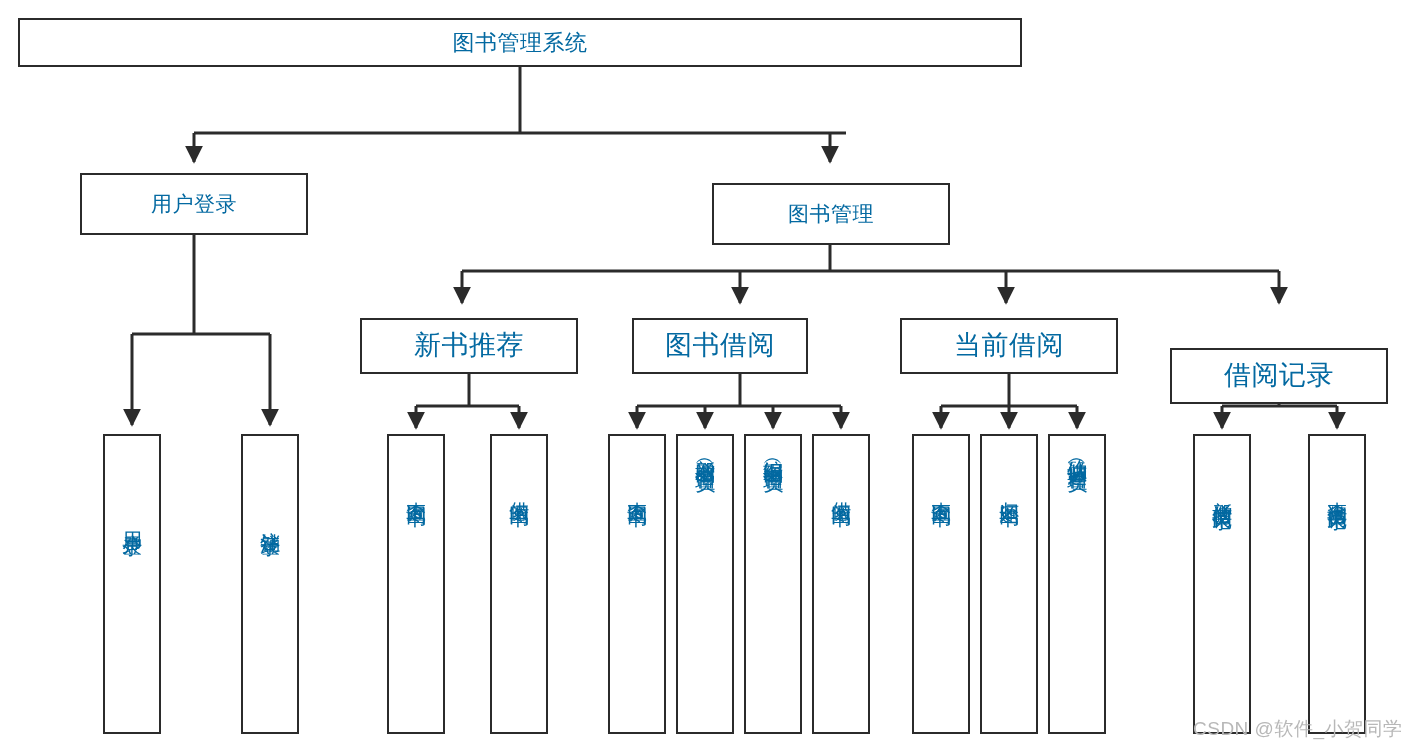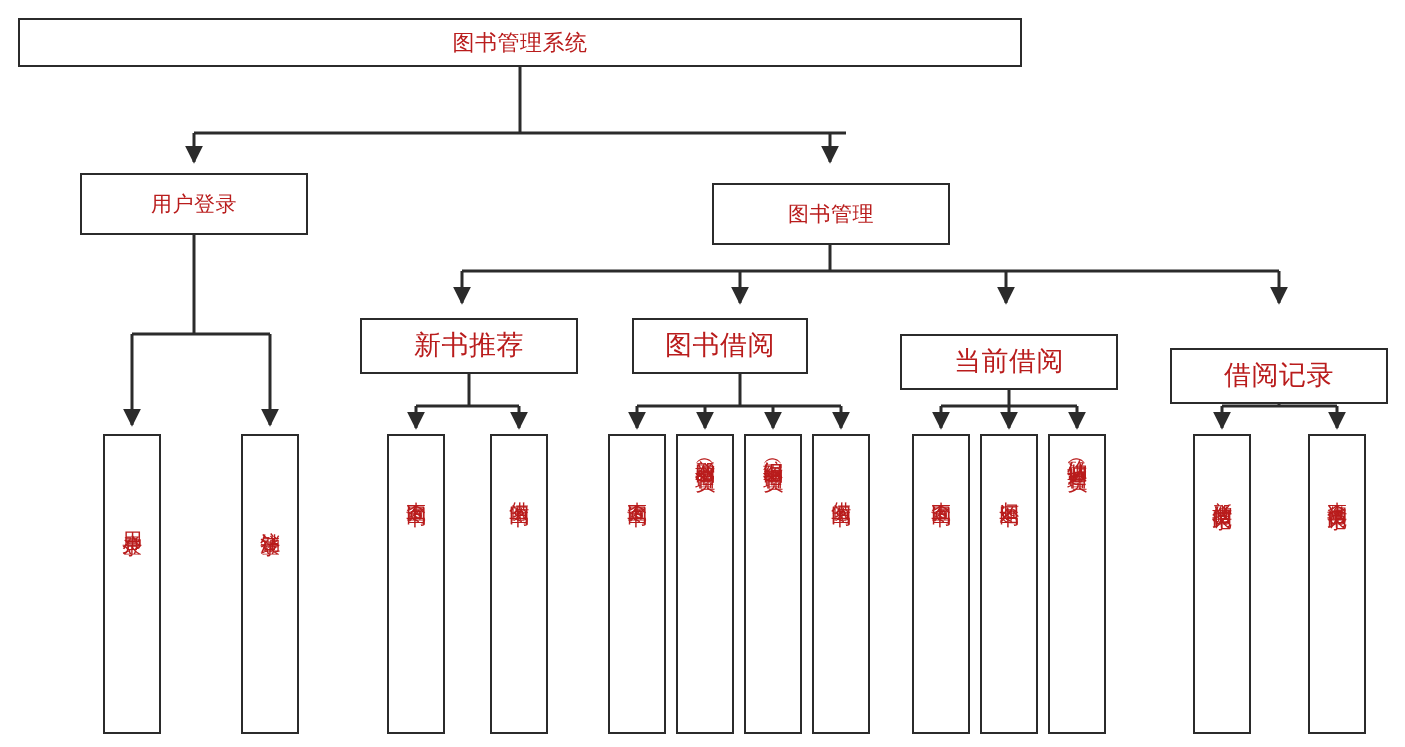--- a/index.html
+++ b/index.html
@@ -32,21 +32,21 @@
     display: flex;
     align-items: center;
     justify-content: center;
     color: #1a1a1a;
   }
   .node-label {
     font-size: 21px;
     line-height: 1.15;
     letter-spacing: 0.5px;
     white-space: nowrap;
-    color: #b91c1c;
+    color: #0369a1;
   }
   .node.root .node-label { font-size: 22px; }
   .node.level2 .node-label { font-size: 21px; }
   .node.level3 .node-label { font-size: 27px; }
   .node.leaf {
     align-items: flex-start;
     justify-content: center;
     padding-top: 22px;
   }
   .node.leaf .node-label {
@@ -133,21 +133,21 @@
   <div class="node level2" style="left:712px; top:183px; width:238px; height:62px;">
     <span class="node-label">图书管理</span>
   </div>
 
   <div class="node level3" style="left:360px; top:318px; width:218px; height:56px;">
     <span class="node-label">新书推荐</span>
   </div>
   <div class="node level3" style="left:632px; top:318px; width:176px; height:56px;">
     <span class="node-label">图书借阅</span>
   </div>
-  <div class="node level3" style="left:900px; top:318px; width:218px; height:56px;margin-top:16px;">
+  <div class="node level3" style="left:900px; top:318px; width:218px; height:56px;">
     <span class="node-label">当前借阅</span>
   </div>
   <div class="node level3" style="left:1170px; top:318px; width:218px; height:56px;margin-top:30px;">
     <span class="node-label">借阅记录</span>
   </div>
 
   <div class="node leaf low-text" style="left:103px; top:434px; width:58px; height:300px;">
     <span class="node-label">用户登录</span>
   </div>
   <div class="node leaf low-text" style="left:241px; top:434px; width:58px; height:300px;">
@@ -184,14 +184,15 @@
     <span class="node-label">确认归还（管理员）</span>
   </div>
 
   <div class="node leaf mid-text" style="left:1193px; top:434px; width:58px; height:300px;">
     <span class="node-label">新增借阅记录</span>
   </div>
   <div class="node leaf mid-text" style="left:1308px; top:434px; width:58px; height:300px;">
     <span class="node-label">查询借阅记录</span>
   </div>
 
+  <div class="watermark" style="left:1193px; top:716px;">CSDN @软件_小贺同学</div>
 
 </div>
 
 </body></html>

